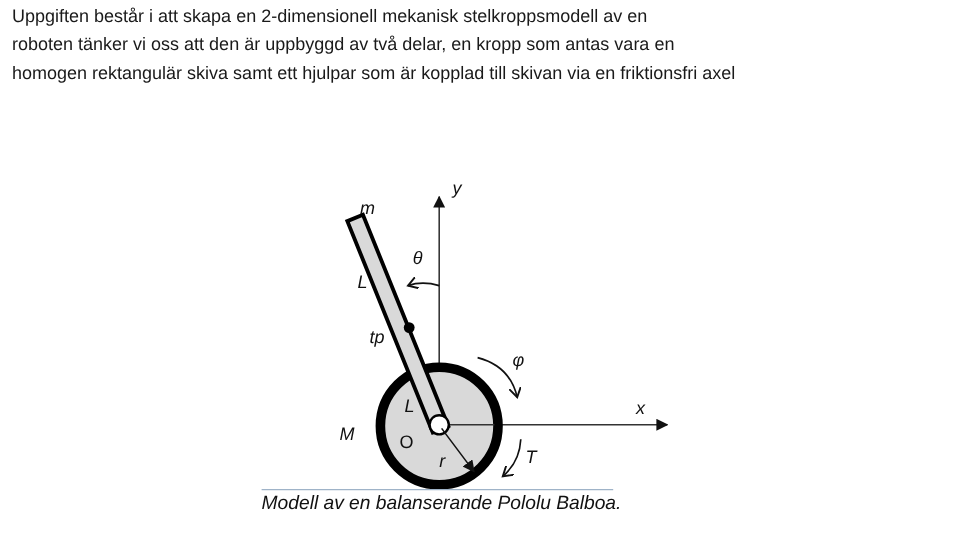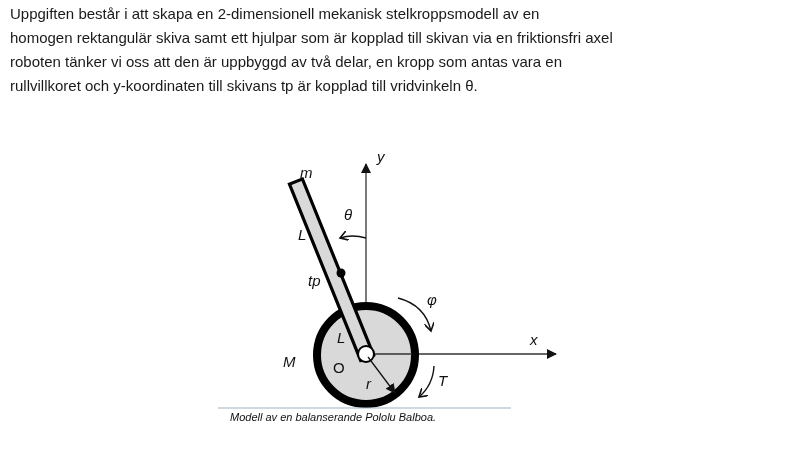--- a/index.html
+++ b/index.html
@@ -8,33 +8,31 @@
       position: absolute; left: 10px; top: 2px; width: 780px;
       font-family: "Liberation Sans", sans-serif; font-size: 15px;
       line-height: 24px; color: #1a1a1a; letter-spacing: 0px;
     }
     .para .ln { display: block; white-space: nowrap; }
     svg.diagram { position: absolute; left: 0; top: 0; }
     .lbl { font-family: "Liberation Sans", sans-serif; font-style: italic; font-size: 15px; fill: #111; }
     .lbl-up { font-family: "Liberation Sans", sans-serif; font-size: 15px; fill: #111; }
     .caption {
       position: absolute; left: 218px; top: 411px;
-      font-family: "Liberation Sans", sans-serif; font-style: italic; font-size: 11px; color: #111;
+      font-family: "Liberation Sans", sans-serif; font-style: italic; font-size: 16px; color: #111;
       white-space: nowrap;
-      margin-left: 12px;
     }
   </style>
 </head>
 <body>
 
 <div class="para">
   <span class="ln">Uppgiften består i att skapa en 2-dimensionell mekanisk stelkroppsmodell av en</span>
+  <span class="ln">roboten tänker vi oss att den är uppbyggd av två delar, en kropp som antas vara en</span>
   <span class="ln">homogen rektangulär skiva samt ett hjulpar som är kopplad till skivan via en friktionsfri axel</span>
-  <span class="ln">roboten tänker vi oss att den är uppbyggd av två delar, en kropp som antas vara en</span>
-  <span class="ln">rullvillkoret och y-koordinaten till skivans tp är kopplad till vridvinkeln θ.</span>
 </div>
 
 <svg class="diagram" width="800" height="460" viewBox="0 0 800 460">
   <defs>
     <marker id="arrowAxis" markerWidth="10" markerHeight="10" refX="9" refY="5" orient="auto" markerUnits="userSpaceOnUse">
       <path d="M0,0 L10,5 L0,10 Z" fill="#111"></path>
     </marker>
     <marker id="arrowOpen" markerWidth="10" markerHeight="10" refX="8" refY="5" orient="auto" markerUnits="userSpaceOnUse">
       <path d="M0,0 L8,5 L0,10" fill="none" stroke="#111" stroke-width="1.6"></path>
     </marker>

